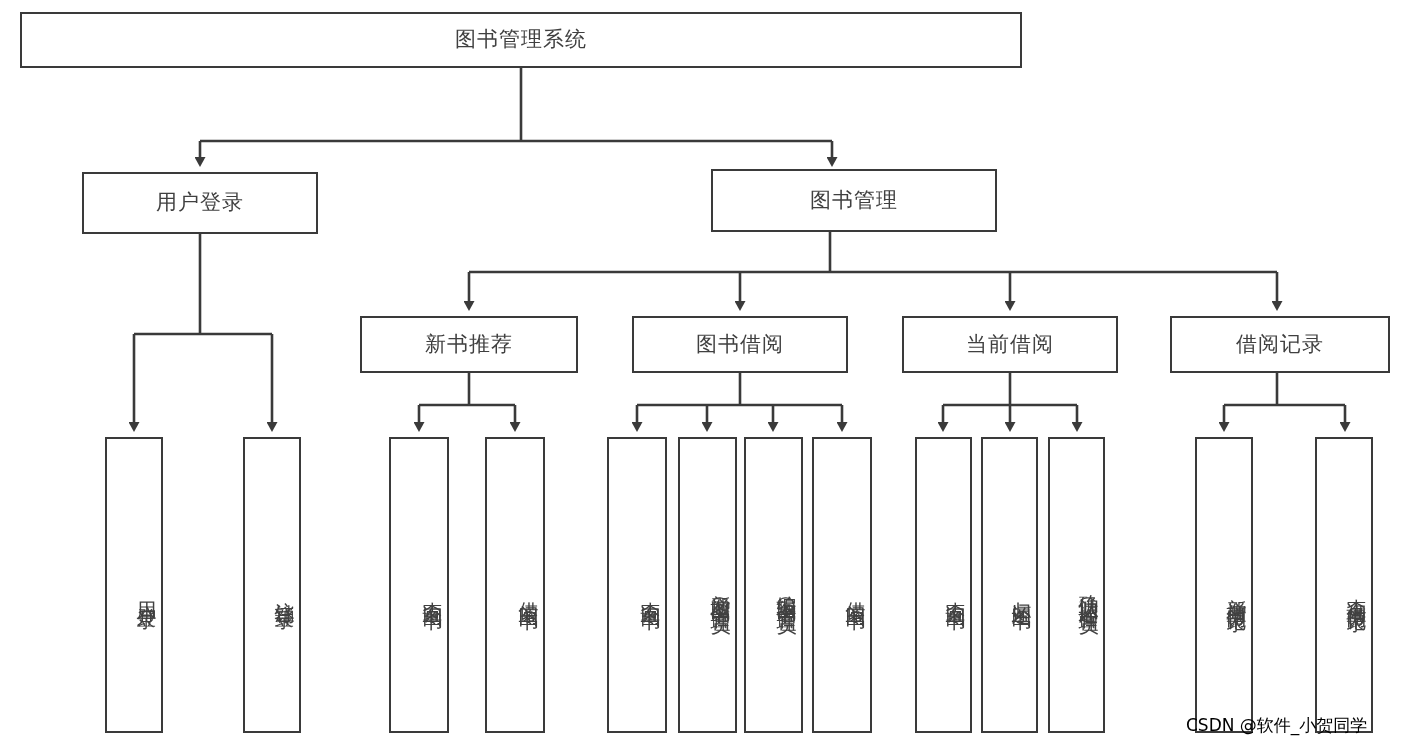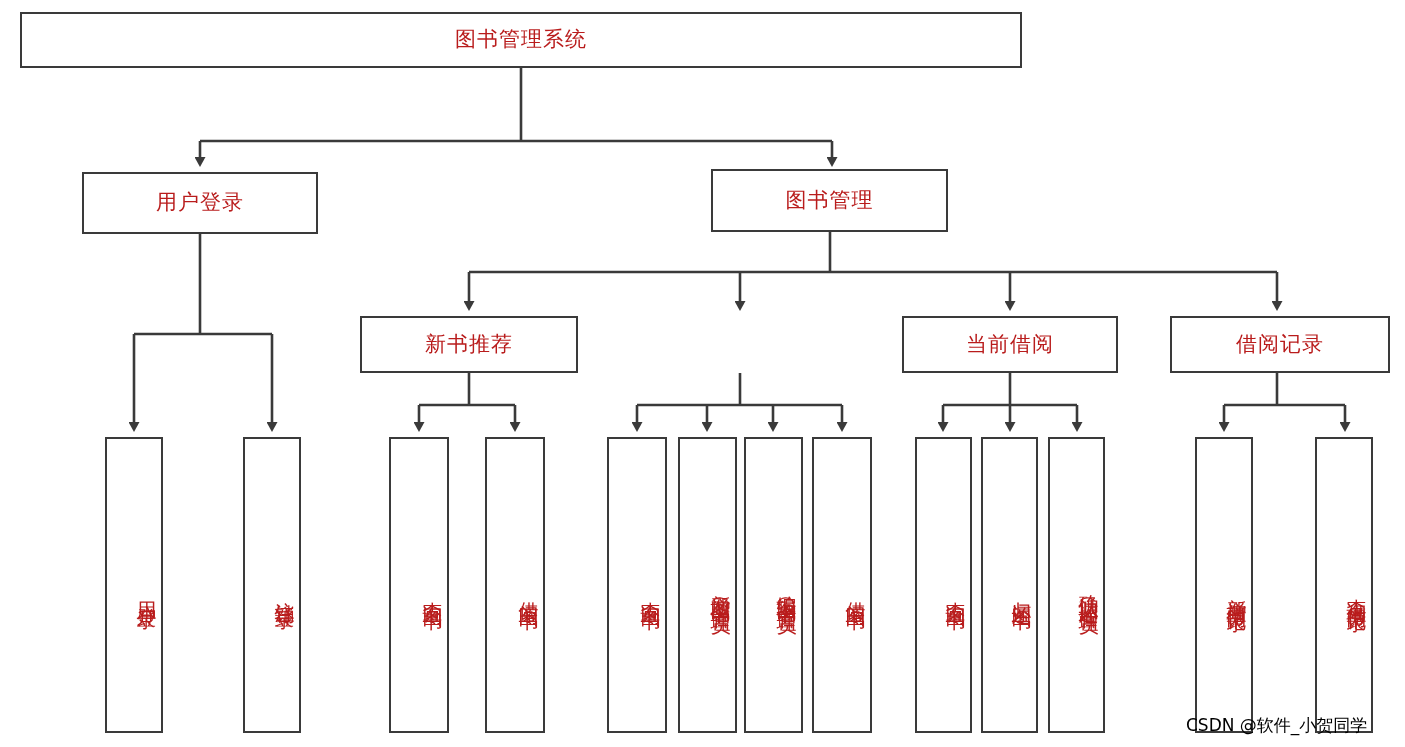--- a/index.html
+++ b/index.html
@@ -25,21 +25,21 @@
   }
   .node {
     position: absolute;
     box-sizing: border-box;
     background: #ffffff;
     border: 2.5px solid #3a3a3a;
     display: flex;
     align-items: center;
     justify-content: center;
     text-align: center;
-    color: #b91c1c;
+    color: #404040;
     z-index: 2;
   }
   .node.h {
     font-size: 21px;
     line-height: 1.2;
     letter-spacing: 1px;
   }
   .node.v {
     writing-mode: vertical-rl;
     text-orientation: upright;
@@ -121,26 +121,29 @@
     </g>
   </svg>
 
   <div class="node h" style="left:20px; top:12px; width:1002px; height:56px;">
     <span>图书管理系统</span>
   </div>
 
   <div class="node h" style="left:82px; top:172px; width:236px; height:62px;">
     <span>用户登录</span>
   </div>
-  <div class="node h" style="left:711px; top:169px; width:237px; height:63px;">
+  <div class="node h" style="left:711px; top:169px; width:286px; height:63px;">
     <span>图书管理</span>
   </div>
 
   <div class="node h" style="left:360px; top:316px; width:218px; height:57px;justify-content:center;">
     <span>新书推荐</span>
+  </div>
+  <div class="node h" style="left:632px; top:316px; width:216px; height:57px;">
+    <span>图书借阅</span>
   </div>
   <div class="node h" style="left:902px; top:316px; width:216px; height:57px;justify-content:center;">
     <span>当前借阅</span>
   </div>
   <div class="node h" style="left:1170px; top:316px; width:220px; height:57px;">
     <span>借阅记录</span>
   </div>
 
   <div class="node v" style="left:105px; top:437px; width:58px; height:296px;">
     <span class="vtext">用户登录</span>

